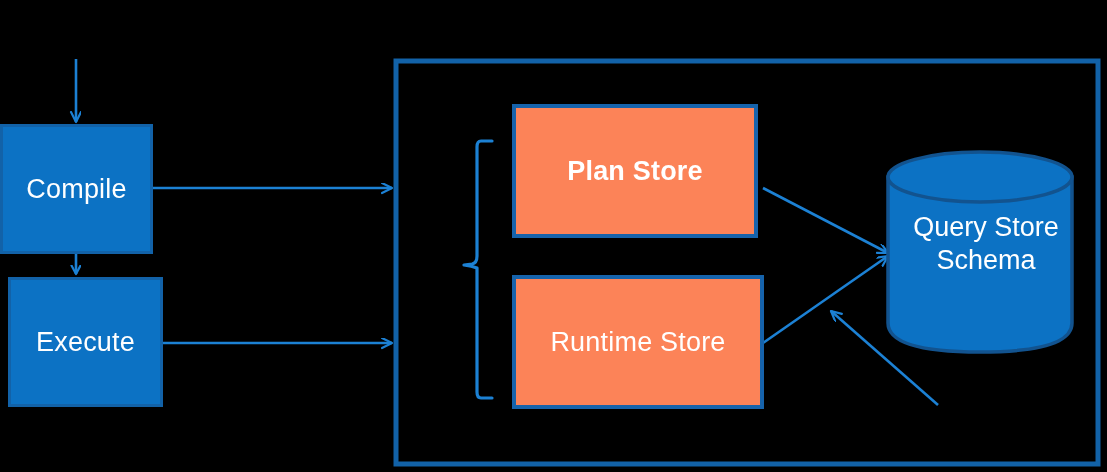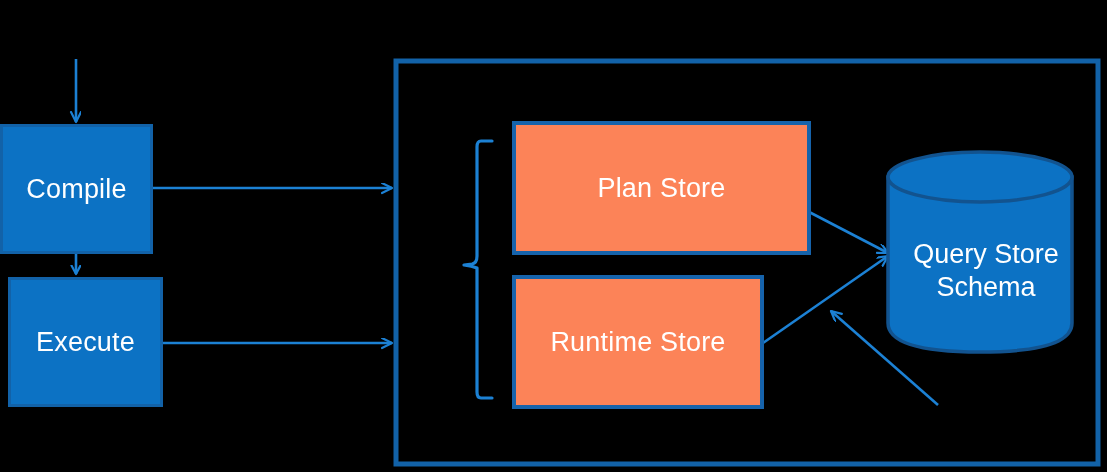--- a/index.html
+++ b/index.html
@@ -98,24 +98,24 @@
   </svg>
 
   <div class="node-box blue-box" style="left:0px; top:124px; width:153px; height:130px;">
     <span>Compile</span>
   </div>
 
   <div class="node-box blue-box" style="left:8px; top:277px; width:155px; height:130px;">
     <span>Execute</span>
   </div>
 
-  <div class="node-box orange-box" style="left:512px; top:121px; width:299px; height:134px;">
+  <div class="node-box orange-box" style="left:512px; top:104px; width:246px; height:134px;font-weight:bold;">
     <span>Plan Store</span>
   </div>
 
   <div class="node-box orange-box" style="left:512px; top:275px; width:252px; height:134px;">
     <span>Runtime Store</span>
   </div>
 
-  <div class="cyl-label" style="left:888px; top:231px; width:196px; height:80px;">Query Store
+  <div class="cyl-label" style="left:888px; top:204px; width:196px; height:80px;">Query Store
 Schema</div>
 
 </div>
 
 </body></html>

